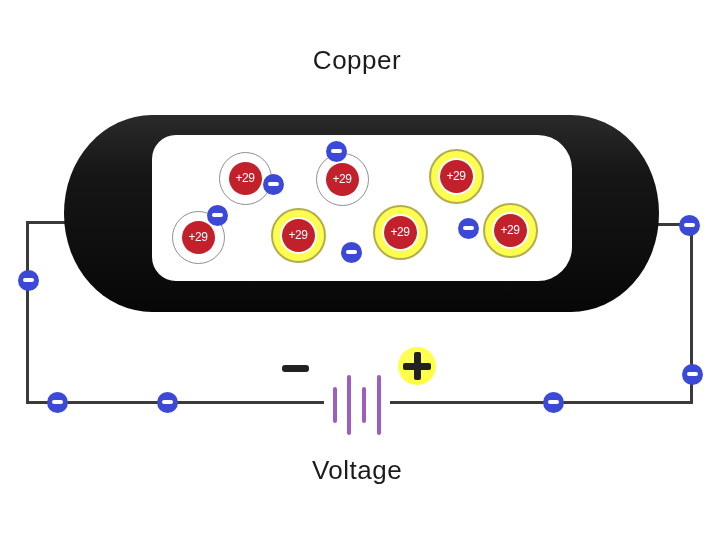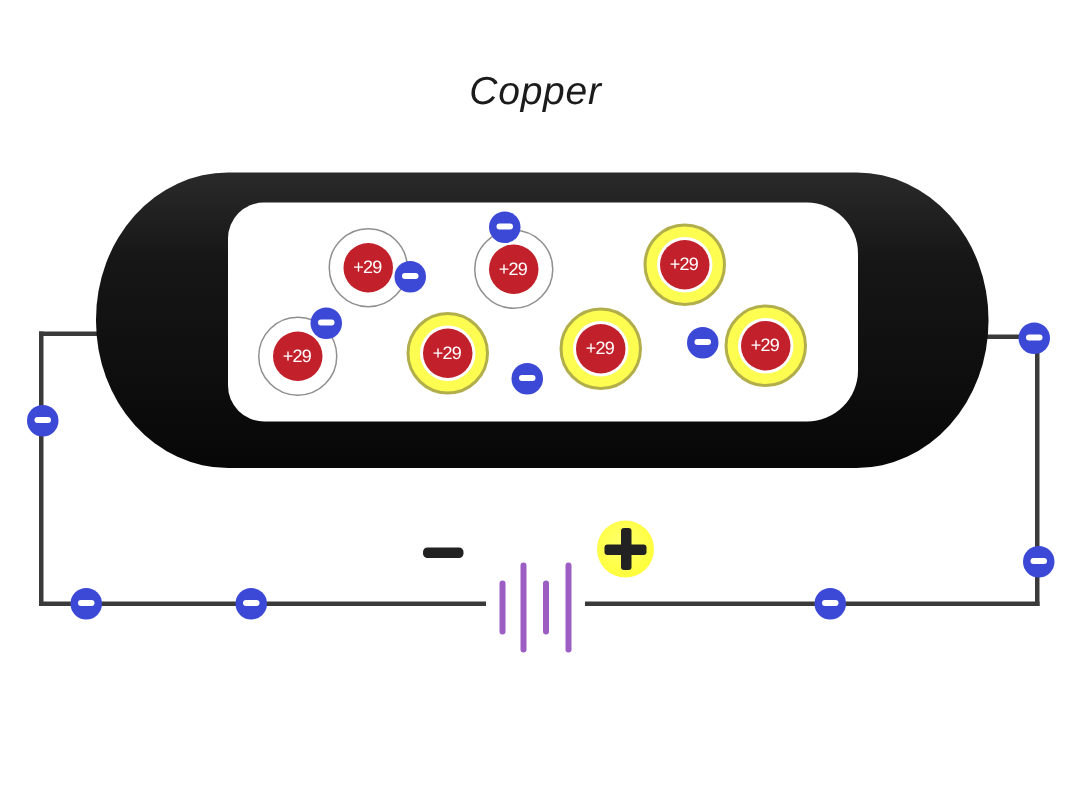--- a/index.html
+++ b/index.html
@@ -15,21 +15,21 @@
   }
 
   .label-text {
     position: absolute;
     width: 240px;
     text-align: center;
     font-size: 26px;
     color: #1b1b1b;
     letter-spacing: 0.5px;
   }
-  #material-title { left: 237px; top: 45px; font-style: italic; }
+  #material-title { left: 237px; top: 45px; }
   #voltage-label  { left: 237px; top: 455px; }
 
   
   .wire { position: absolute; background: #3a3a3a; z-index: 1; }
   #wire-left-stub      { left: 26px;  top: 221px; width: 46px;  height: 3px; }
   #wire-left-vertical  { left: 26px;  top: 221px; width: 3px;   height: 183px; }
   #wire-bottom-left    { left: 26px;  top: 401px; width: 298px; height: 3px; }
   #wire-bottom-right   { left: 390px; top: 401px; width: 303px; height: 3px; }
   #wire-right-vertical { left: 690px; top: 223px; width: 3px;   height: 181px; }
   #wire-right-stub     { left: 652px; top: 223px; width: 41px;  height: 3px; }
@@ -228,14 +228,15 @@
         <span class="minus-bar"></span>
       </div>
       <div class="electron" style="position: absolute; width: 21px; height: 21px; border-radius: 50%; left: 681.5px; top: 363.5px; background: rgb(60, 73, 214); z-index: 6;">
         <span class="minus-bar"></span>
       </div>
       <div class="electron" style="position: absolute; width: 21px; height: 21px; border-radius: 50%; left: 678.5px; top: 214.5px; background: rgb(60, 73, 214); z-index: 6;">
         <span class="minus-bar"></span>
       </div>
     </div>
 
+  <div id="voltage-label" class="label-text">Voltage</div>
 
 </div>
 
 </body></html>

